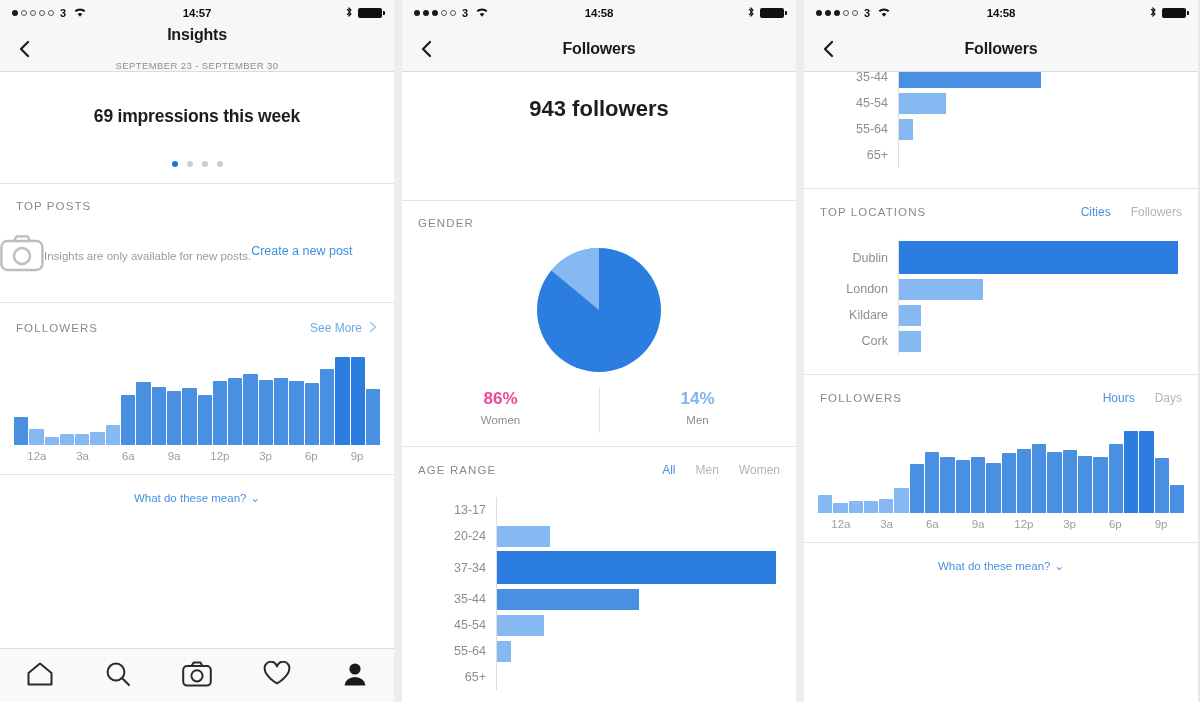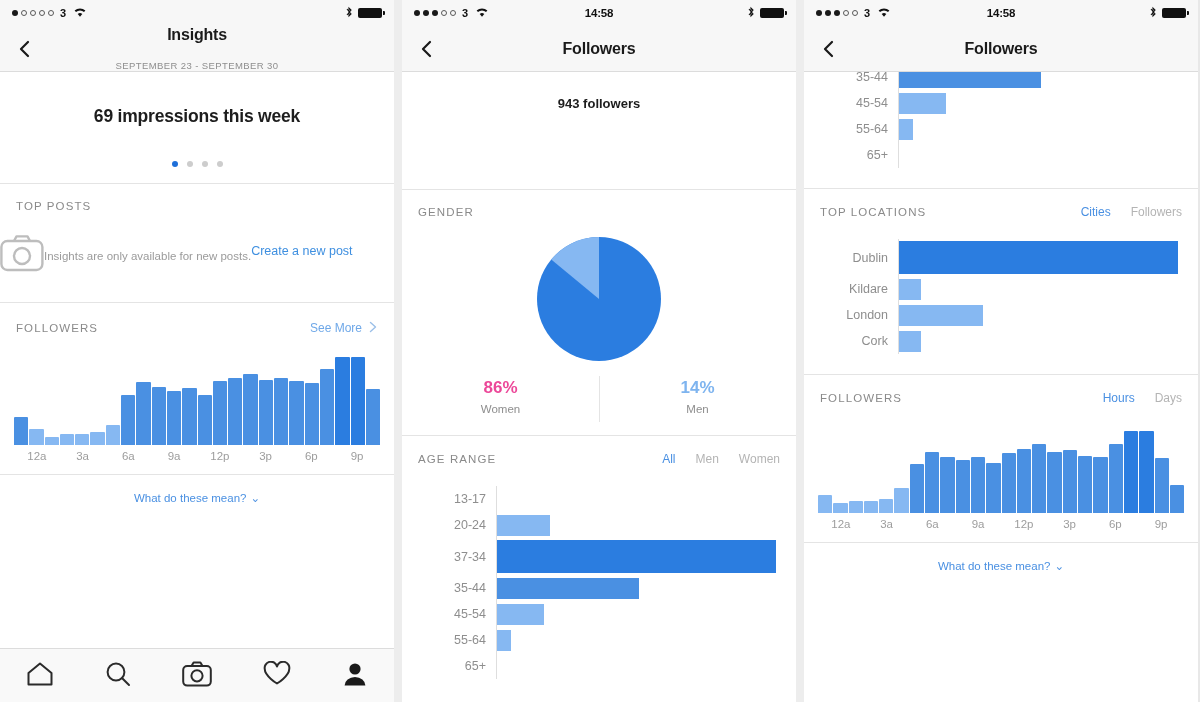--- a/index.html
+++ b/index.html
@@ -121,21 +121,21 @@
   
   .tabbar {
     height: 54px; background: #f9f9f9; border-top: 1px solid #dcdcdc;
     display: flex; align-items: center; justify-content: space-around;
     flex: 0 0 54px;
   }
   .tabbar-icon { cursor: pointer; }
 
   
   .fcount {
-    text-align: center; padding: 24px 0 0; font-size: 13px;
+    text-align: center; padding: 24px 0 0; font-size: 22px;
     font-weight: bold; color: #1d1d1d;
   }
   .fcount-pad { height: 78px; }
 
   
   .pie-wrap { display: flex; justify-content: center; padding: 6px 0 4px; }
   .gender-legend {
     display: flex; padding: 8px 0 20px; position: relative; align-items: flex-start;
   }
   .gl-col { flex: 1 1 0; text-align: center; }
@@ -180,20 +180,21 @@
         <span class="dot off"></span>
         <span class="dot off"></span>
         <span class="carrier">3</span>
         <span class="wifi">
           <svg width="14" height="11" viewBox="0 0 14 11">
               <path d="M7 9.8 L9.3 6.9 A3.6 3.6 0 0 0 4.7 6.9 Z" fill="#111"></path>
               <path d="M1.6 3.6 A8 8 0 0 1 12.4 3.6 L11 5.1 A6 6 0 0 0 3 5.1 Z" fill="#111"></path>
             </svg>
         </span>
       </div>
+      <div class="sb-time">14:57</div>
       <div class="sb-right">
         <span>
           <svg width="8" height="12" viewBox="0 0 8 12">
               <path d="M2 3 L6 8 L4 10 L4 2 L6 4 L2 9" fill="none" stroke="#111" stroke-width="1.1"></path>
             </svg>
         </span>
         <span class="battery"></span>
       </div>
     </div>
 
@@ -541,29 +542,29 @@
             </div>
         </div>
         <div class="hb-chart" id="p3-loc-chart">
             <div class="hb-row tall">
               <div class="hb-label">Dublin</div>
               <div class="hb-track">
                 <div class="hb-fill" title="Dublin: 100" style="width: 100%; background: rgb(43, 125, 224);"></div>
               </div>
             </div>
             <div class="hb-row">
+              <div class="hb-label">London</div>
+              <div class="hb-track">
+                <div class="hb-fill" title="London: 30" style="width: 30%; background: rgb(134, 184, 242);"></div>
+              </div>
+            </div>
+            <div class="hb-row">
               <div class="hb-label">Kildare</div>
               <div class="hb-track">
                 <div class="hb-fill" title="Kildare: 8" style="width: 8%; background: rgb(134, 184, 242);"></div>
-              </div>
-            </div>
-            <div class="hb-row">
-              <div class="hb-label">London</div>
-              <div class="hb-track">
-                <div class="hb-fill" title="London: 30" style="width: 30%; background: rgb(134, 184, 242);"></div>
               </div>
             </div>
             <div class="hb-row">
               <div class="hb-label">Cork</div>
               <div class="hb-track">
                 <div class="hb-fill" title="Cork: 8" style="width: 8%; background: rgb(134, 184, 242);"></div>
               </div>
             </div>
           </div>
       </div>

